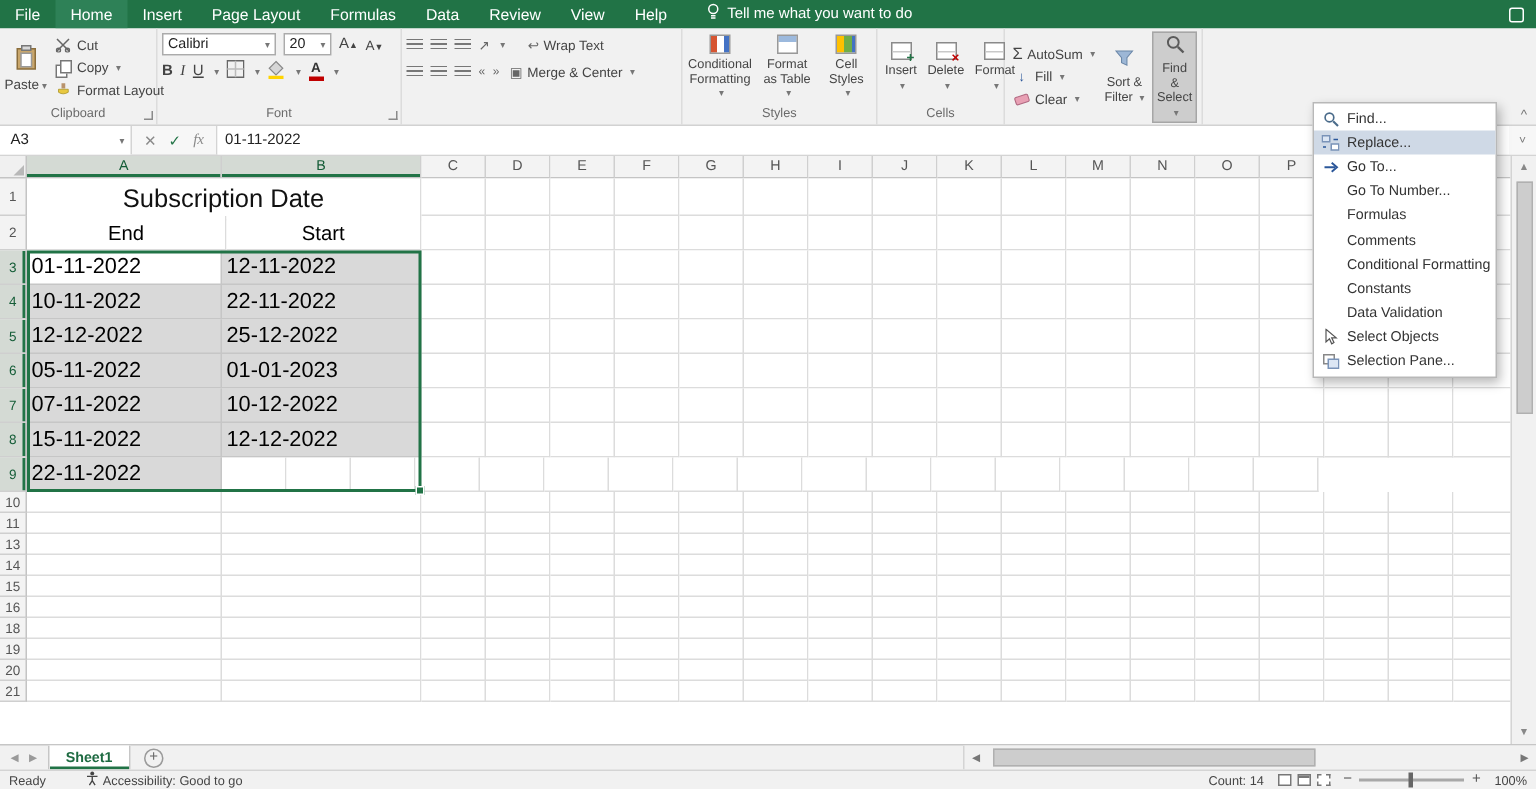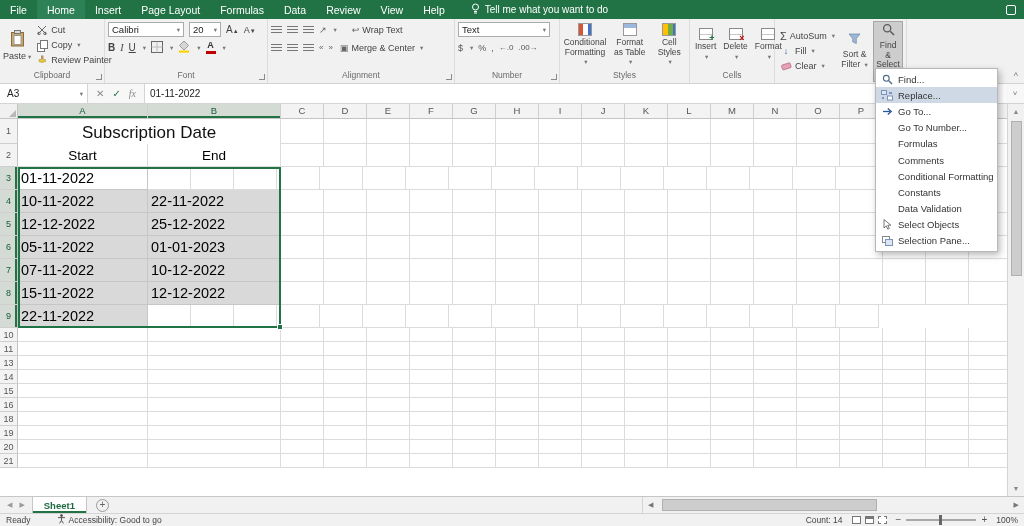--- a/index.html
+++ b/index.html
@@ -172,21 +172,21 @@
           <span>Copy</span>
             <span class="dd">▾</span>
         </div>
         <div class="sbtn">
           <span class="si">
               <svg width="10" height="10">
                 <rect x="4" y="0.5" width="2.5" height="3.5" fill="#b9936c"></rect>
                 <path d="M2 4.5 H8.5 V6.5 Q5 8.6 2 6.5 Z" fill="#e8c840" stroke="#a89020" stroke-width="0.5"></path>
               </svg>
             </span>
-          <span>Review Painter</span>
+          <span>Format Layout</span>
         </div>
       </div>
     </div>
     <div class="rlabel"><span>Clipboard</span><span class="launcher"></span></div>
   </div>
 
   <div class="rgroup" style="width:163px">
     <div class="rcontent" style="flex-direction:column; gap:1px;">
       <div class="frow">
         <span class="combo" style="width:76px">
@@ -244,42 +244,22 @@
         <span class="al"></span>
         <span style="font-size:8px;color:#666;">«</span>
         <span style="font-size:8px;color:#666;">»</span>
         <span class="sbtn">
           <span style="font-size:9px;color:#666;">▣</span>
           <span>Merge &amp; Center</span>
             <span class="dd">▾</span>
         </span>
       </div>
     </div>
-    <div class="rlabel"><span>Alignment</span><span class="launcher"></span></div>
-  </div>
-
-  <div class="rgroup" style="width:105px">
-    <div class="rcontent" style="flex-direction:column; gap:1px;">
-      <div class="frow">
-        <span class="combo" style="width:92px">
-            <span>Text</span>
-            <span class="dd">▾</span>
-          </span>
-      </div>
-      <div class="frow" style="font-size:9px; color:#555;">
-        <span>$</span>
-          <span class="dd">▾</span>
-        <span>%</span>
-        <span>,</span>
-        <span style="font-size:8px;">←.0</span>
-        <span style="font-size:8px;">.00→</span>
-      </div>
-    </div>
-    <div class="rlabel"><span>Number</span><span class="launcher"></span></div>
-  </div>
+  </div>
+
 
   <div class="rgroup" style="width:130px">
     <div class="rcontent" style="justify-content:space-around;">
       <div class="vbtn" style="width:44px">
         <span class="mini-cf"></span>
         <span><span>Conditional Formatting</span> <span class="dd">▾</span></span>
       </div>
       <div class="vbtn" style="width:40px">
         <span class="mini-tbl"></span>
         <span><span>Format as Table</span> <span class="dd">▾</span></span>
@@ -413,22 +393,22 @@
         <div class="cell" style="width: 43px; height: 25px;"></div>
         <div class="cell" style="width: 43px; height: 25px;"></div>
         <div class="cell" style="width: 43px; height: 25px;"></div>
         <div class="cell" style="width: 43px; height: 25px;"></div>
         <div class="cell" style="width: 43px; height: 25px;"></div>
         <div class="cell" style="width: 43px; height: 25px;"></div>
         <div class="cell" style="width: 43px; height: 25px;"></div>
       </div>
       <div class="grid-row" style="height: 23px;">
         <div class="row-h">2</div>
+        <div class="cell center hdr" style="width: 133px; height: 23px;">End</div>
         <div class="cell center hdr" style="width: 130px; height: 23px;">Start</div>
-        <div class="cell center hdr" style="width: 133px; height: 23px;">End</div>
         <div class="cell" style="width: 43px; height: 23px;"></div>
         <div class="cell" style="width: 43px; height: 23px;"></div>
         <div class="cell" style="width: 43px; height: 23px;"></div>
         <div class="cell" style="width: 43px; height: 23px;"></div>
         <div class="cell" style="width: 43px; height: 23px;"></div>
         <div class="cell" style="width: 43px; height: 23px;"></div>
         <div class="cell" style="width: 43px; height: 23px;"></div>
         <div class="cell" style="width: 43px; height: 23px;"></div>
         <div class="cell" style="width: 43px; height: 23px;"></div>
         <div class="cell" style="width: 43px; height: 23px;"></div>
@@ -436,20 +416,21 @@
         <div class="cell" style="width: 43px; height: 23px;"></div>
         <div class="cell" style="width: 43px; height: 23px;"></div>
         <div class="cell" style="width: 43px; height: 23px;"></div>
         <div class="cell" style="width: 43px; height: 23px;"></div>
         <div class="cell" style="width: 43px; height: 23px;"></div>
         <div class="cell" style="width: 43px; height: 23px;"></div>
       </div>
       <div class="grid-row" style="height: 23px;">
         <div class="row-h sel">3</div>
         <div class="cell data sel-cell active" style="width: 130px; height: 23px;">01-11-2022</div>
+        <div class="cell data sel-cell" style="width: 133px; height: 23px;">12-11-2022</div>
         <div class="cell" style="width: 43px; height: 23px;"></div>
         <div class="cell" style="width: 43px; height: 23px;"></div>
         <div class="cell" style="width: 43px; height: 23px;"></div>
         <div class="cell" style="width: 43px; height: 23px;"></div>
         <div class="cell" style="width: 43px; height: 23px;"></div>
         <div class="cell" style="width: 43px; height: 23px;"></div>
         <div class="cell" style="width: 43px; height: 23px;"></div>
         <div class="cell" style="width: 43px; height: 23px;"></div>
         <div class="cell" style="width: 43px; height: 23px;"></div>
         <div class="cell" style="width: 43px; height: 23px;"></div>

